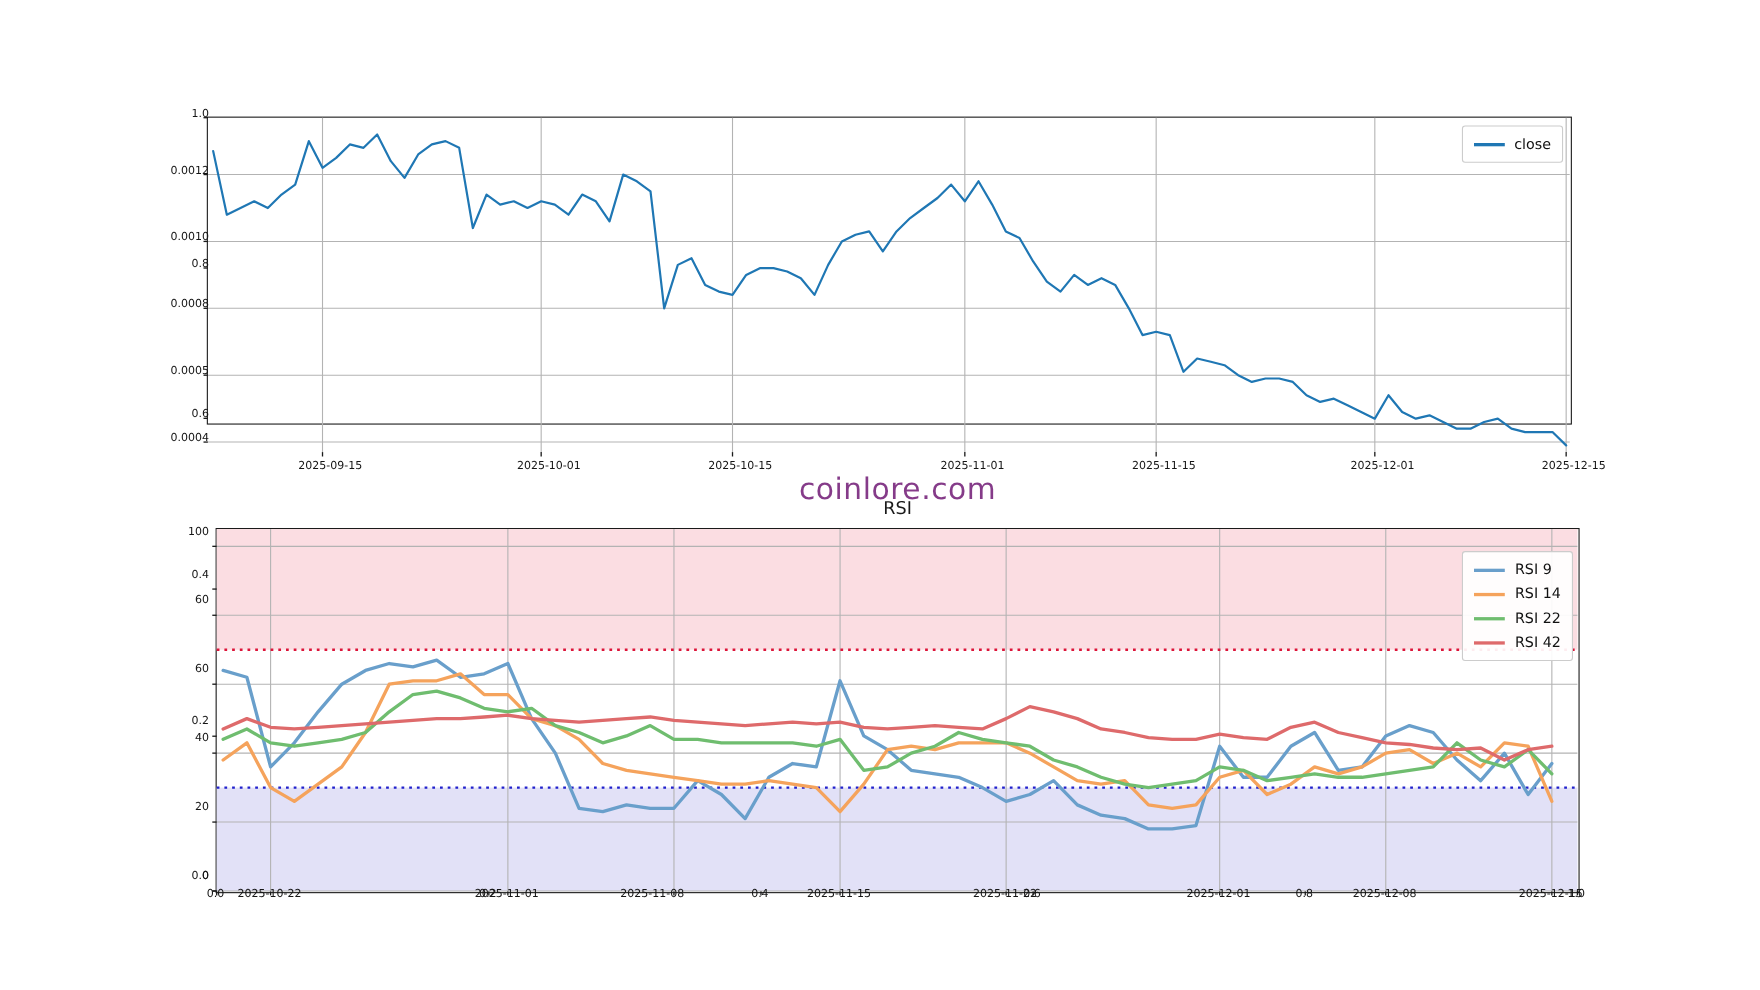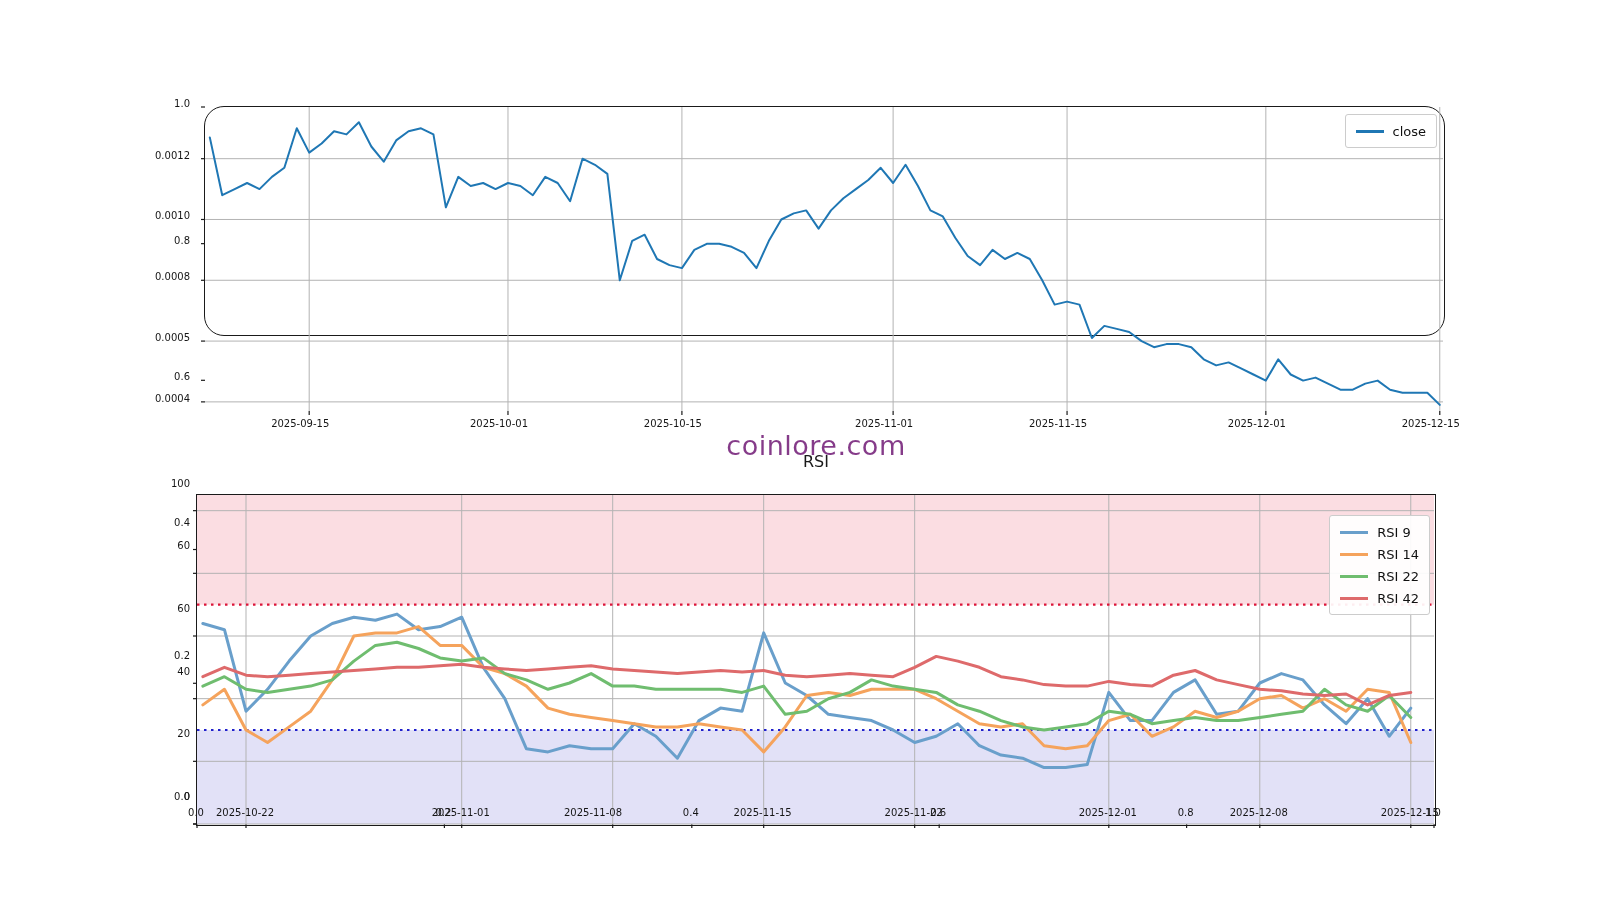--- a/index.html
+++ b/index.html
@@ -1,21 +1,21 @@
 <!DOCTYPE html>
 <html><head>
 <meta charset="utf-8">
 <style>
   html,body{margin:0;padding:0;background:#fff;}
   .fig{position:relative;width:1600px;height:900px;background:#ffffff;
        font-family:"DejaVu Sans","Liberation Sans",sans-serif;overflow:hidden;}
   .plot{position:absolute;border:1.5px solid #1a1a1a;box-sizing:border-box;background:#fff;}
   .plot svg{position:absolute;left:0;top:0;overflow:visible;}
-  #price-plot{left:204px;top:106px;width:1241px;height:230px;border-radius:20px;}
-  #rsi-plot{left:196px;top:494px;width:1240px;height:332px;}
+  #price-plot{left:188px;top:106px;width:1241px;height:280px;}
+  #rsi-plot{left:196px;top:480px;width:1240px;height:332px;}
   .tick-label{position:absolute;font-size:10px;color:#151515;white-space:nowrap;}
   .ylab{width:80px;text-align:right;}
   .xlab{transform:translateX(-50%);}
   .legend{position:absolute;background:rgba(255,255,255,0.92);border:1px solid #cccccc;
           border-radius:3px;font-size:13px;color:#111;padding:5px 10px;z-index:5;}
   .legend-row{display:flex;align-items:center;height:22px;}
   .legend-sample{display:inline-block;width:28px;height:0;border-top-width:3px;border-top-style:solid;margin-right:9px;}
   #price-legend{right:7px;top:7px;}
   #rsi-legend{right:5px;top:20px;}
   .watermark{position:absolute;left:816px;top:430px;transform:translateX(-50%);

